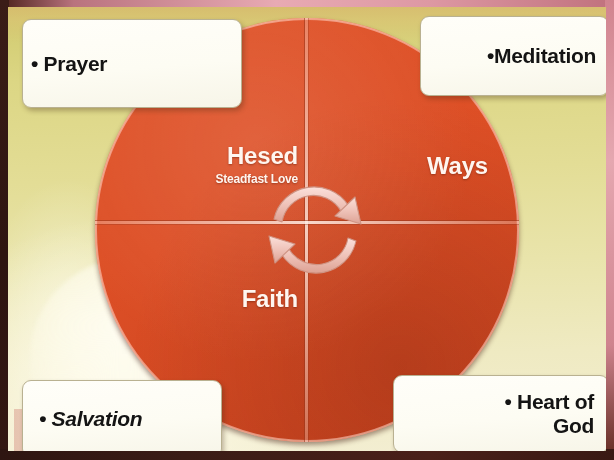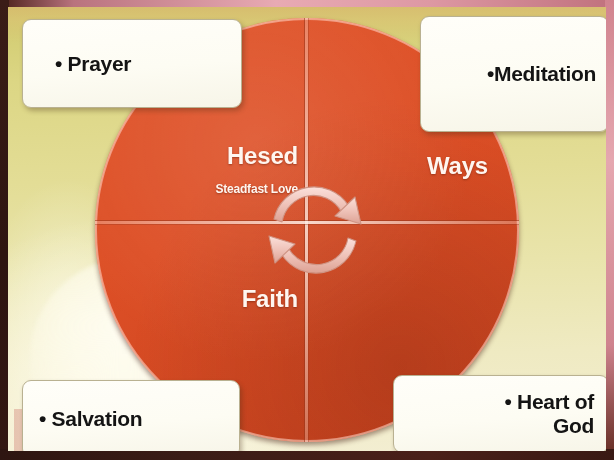--- a/index.html
+++ b/index.html
@@ -92,21 +92,21 @@
     position:absolute;
     color:#fff6f0;
     font-weight:bold;
     text-align:right;
     text-shadow:0 1px 2px rgba(110,35,15,.55);
     letter-spacing:-.2px;
     white-space:nowrap;
   }
   #q-hesed{left:150px;top:135px;width:140px;font-size:24px;}
   #q-hesed .sub{
-    display:block;font-size:12px;margin-top:12px;letter-spacing:-.2px;
+    display:block;font-size:12px;margin-top:2px;letter-spacing:-.2px;
   }
   #q-heart{left:320px;top:145px;width:160px;font-size:24px;}
   #q-faith{left:150px;top:278px;width:140px;font-size:24px;}
   #q-desire{left:320px;top:278px;width:160px;font-size:24px;}
 
   
   .cycle{
     position:absolute;left:252px;top:168px;width:110px;height:110px;
   }
 
@@ -122,25 +122,25 @@
     box-sizing:border-box;
   }
   .callout .txt{
     color:#141414;
     font-weight:bold;
     font-size:21px;
     line-height:1.12;
     width:100%;
     letter-spacing:-.3px;
   }
-  #box-prayer{left:14px;top:12px;width:220px;height:89px;padding:0 32px;}
+  #box-prayer{left:14px;top:12px;width:220px;height:89px;padding:0 8px;}
   #box-prayer .txt{text-align:left;}
-  #box-meditation{left:412px;top:9px;width:189px;height:116px;padding:0 12px;}
+  #box-meditation{left:412px;top:9px;width:189px;height:80px;padding:0 12px;}
   #box-meditation .txt{text-align:right;}
-  #box-salvation{left:14px;top:373px;width:218px;height:78px;padding:0 16px;}
+  #box-salvation{left:14px;top:373px;width:200px;height:78px;padding:0 16px;font-style:italic;}
   #box-salvation .txt{text-align:left;}
   #box-waysofgod{left:385px;top:368px;width:216px;height:78px;padding:0 14px;}
   #box-waysofgod .txt{text-align:right;}
 
   
   .watermark{
     position:absolute;left:4px;top:398px;width:215px;height:58px;
     pointer-events:none;
     opacity:.30;
   }

